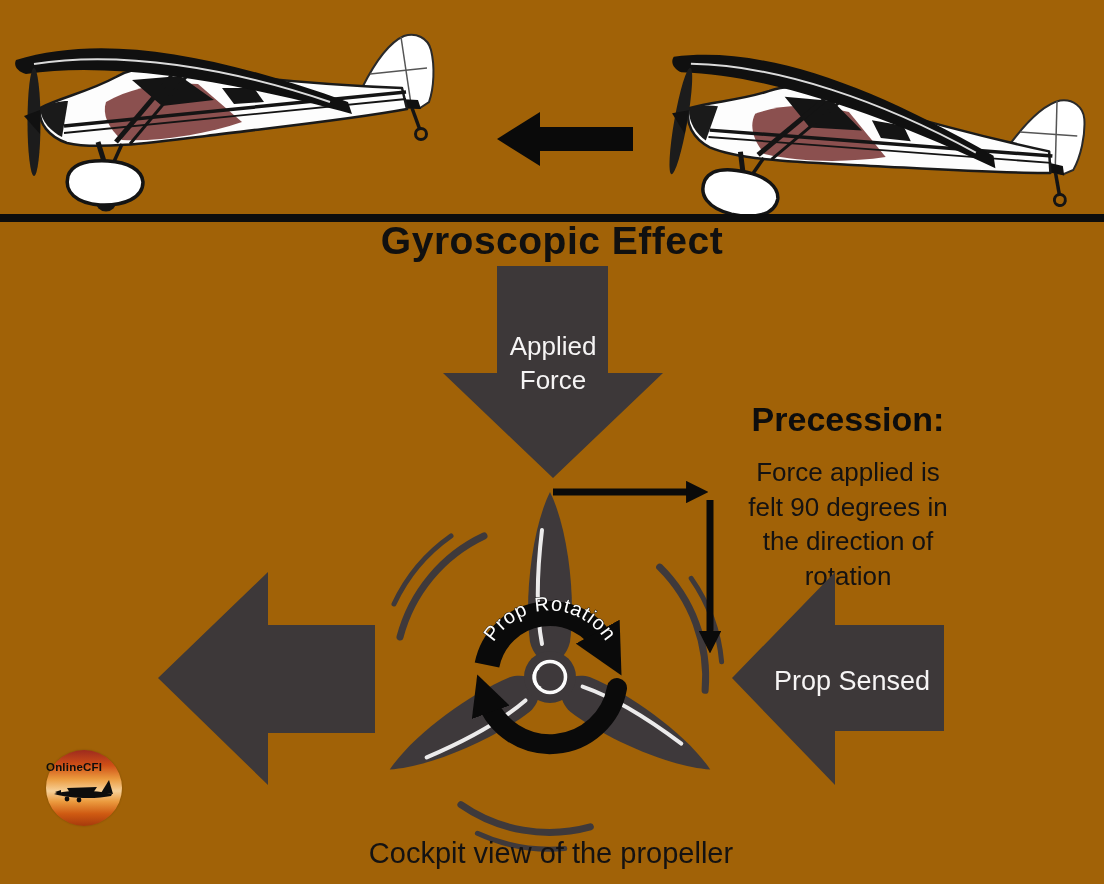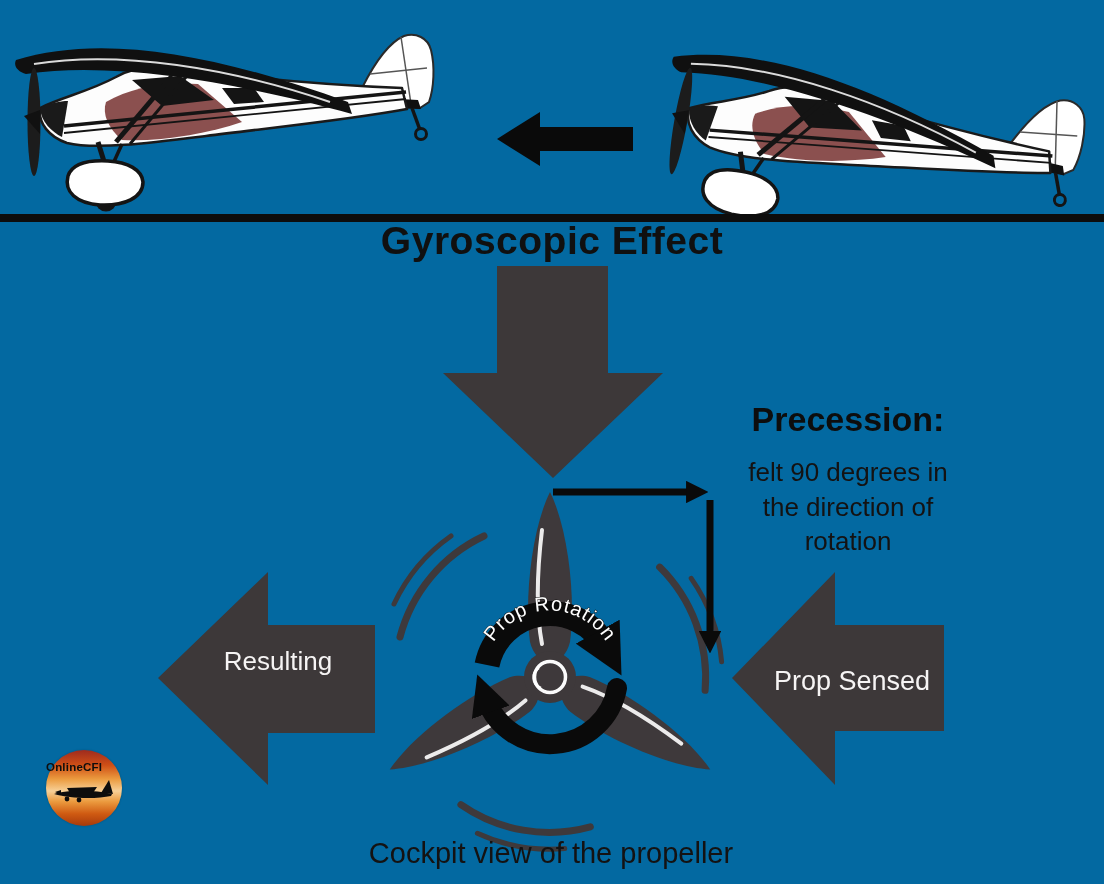--- a/index.html
+++ b/index.html
@@ -1,17 +1,17 @@
 <!DOCTYPE html>
 <html><head>
 <meta charset="utf-8">
 <style>
   html,body{margin:0;padding:0;background:#e8e8e8;}
   .canvas{
-    position:relative;width:1104px;height:884px;background:#0369a1;overflow:hidden;
+    position:relative;width:1104px;height:884px;background:#a16207;overflow:hidden;
     font-family:"Liberation Sans", sans-serif;margin:0 auto;
   }
   .abs{position:absolute;}
   .ground-line{left:0;top:214px;width:1104px;height:8px;background:#0d0d0d;}
   .page-title{
     left:0;top:219px;width:1104px;text-align:center;
     font-size:39px;font-weight:700;color:#101010;letter-spacing:.5px;
   }
   .lbl{color:#f6f4f4;text-align:center;font-weight:400;}
   .applied-label{left:443px;top:329px;width:220px;font-size:26px;line-height:34px;}
@@ -86,23 +86,28 @@
     <polygon points="2,29 45,2 45,17 138,17 138,41 45,41 45,56" fill="#0a0a0a"></polygon>
   </svg>
 
   <div class="abs ground-line"></div>
 
   <div class="abs page-title">Gyroscopic Effect</div>
 
   <svg class="abs" style="left:443px;top:266px;" width="220" height="212" viewBox="0 0 220 212">
     <polygon points="54,0 165,0 165,107 220,107 110,212 0,107 54,107" fill="#3d3839"></polygon>
   </svg>
+  <div class="abs lbl applied-label">
+    <div>Applied</div>
+    <div>Force</div>
+  </div>
 
   <div class="abs precession">
     <h2>Precession:</h2>
+    <div class="pline">Force applied is</div>
     <div class="pline">felt 90 degrees in</div>
     <div class="pline">the direction of</div>
     <div class="pline">rotation</div>
   </div>
 
   <svg class="abs" style="left:330px;top:468px;" width="440" height="398" viewBox="0 0 440 398">
     <defs>
       <marker id="ah-band" viewBox="0 0 10 10" refX="3.5" refY="5" markerWidth="2" markerHeight="2" orient="auto">
         <path d="M0,0 L10,5 L0,10 Z" fill="#0a0a0a"></path>
       </marker>
@@ -160,21 +165,20 @@
       </marker>
     </defs>
     <path d="M8,12 L150,12" stroke="#0a0a0a" stroke-width="7" fill="none" marker-end="url(#ah-line)"></path>
     <path d="M165,20 L165,160" stroke="#0a0a0a" stroke-width="7" fill="none" marker-end="url(#ah-line)"></path>
   </svg>
 
   <svg class="abs" style="left:156px;top:572px;" width="220" height="214" viewBox="0 0 220 214">
     <polygon points="2,106 112,0 112,53 219,53 219,161 112,161 112,213" fill="#3d3839"></polygon>
   </svg>
   <div class="abs lbl yaw-label">
-    <div>Resulting</div>
   </div>
 
   <svg class="abs" style="left:730px;top:572px;" width="215" height="214" viewBox="0 0 215 214">
     <polygon points="2,106 105,0 105,53 214,53 214,159 105,159 105,213" fill="#3d3839"></polygon>
   </svg>
   <div class="abs lbl fs-label">Prop Sensed</div>
 
   <div class="abs logo">
     <div class="logo-text">OnlineCFI</div>
     <svg style="position:absolute;left:7px;top:28px;" width="62" height="30" viewBox="0 0 62 30">

